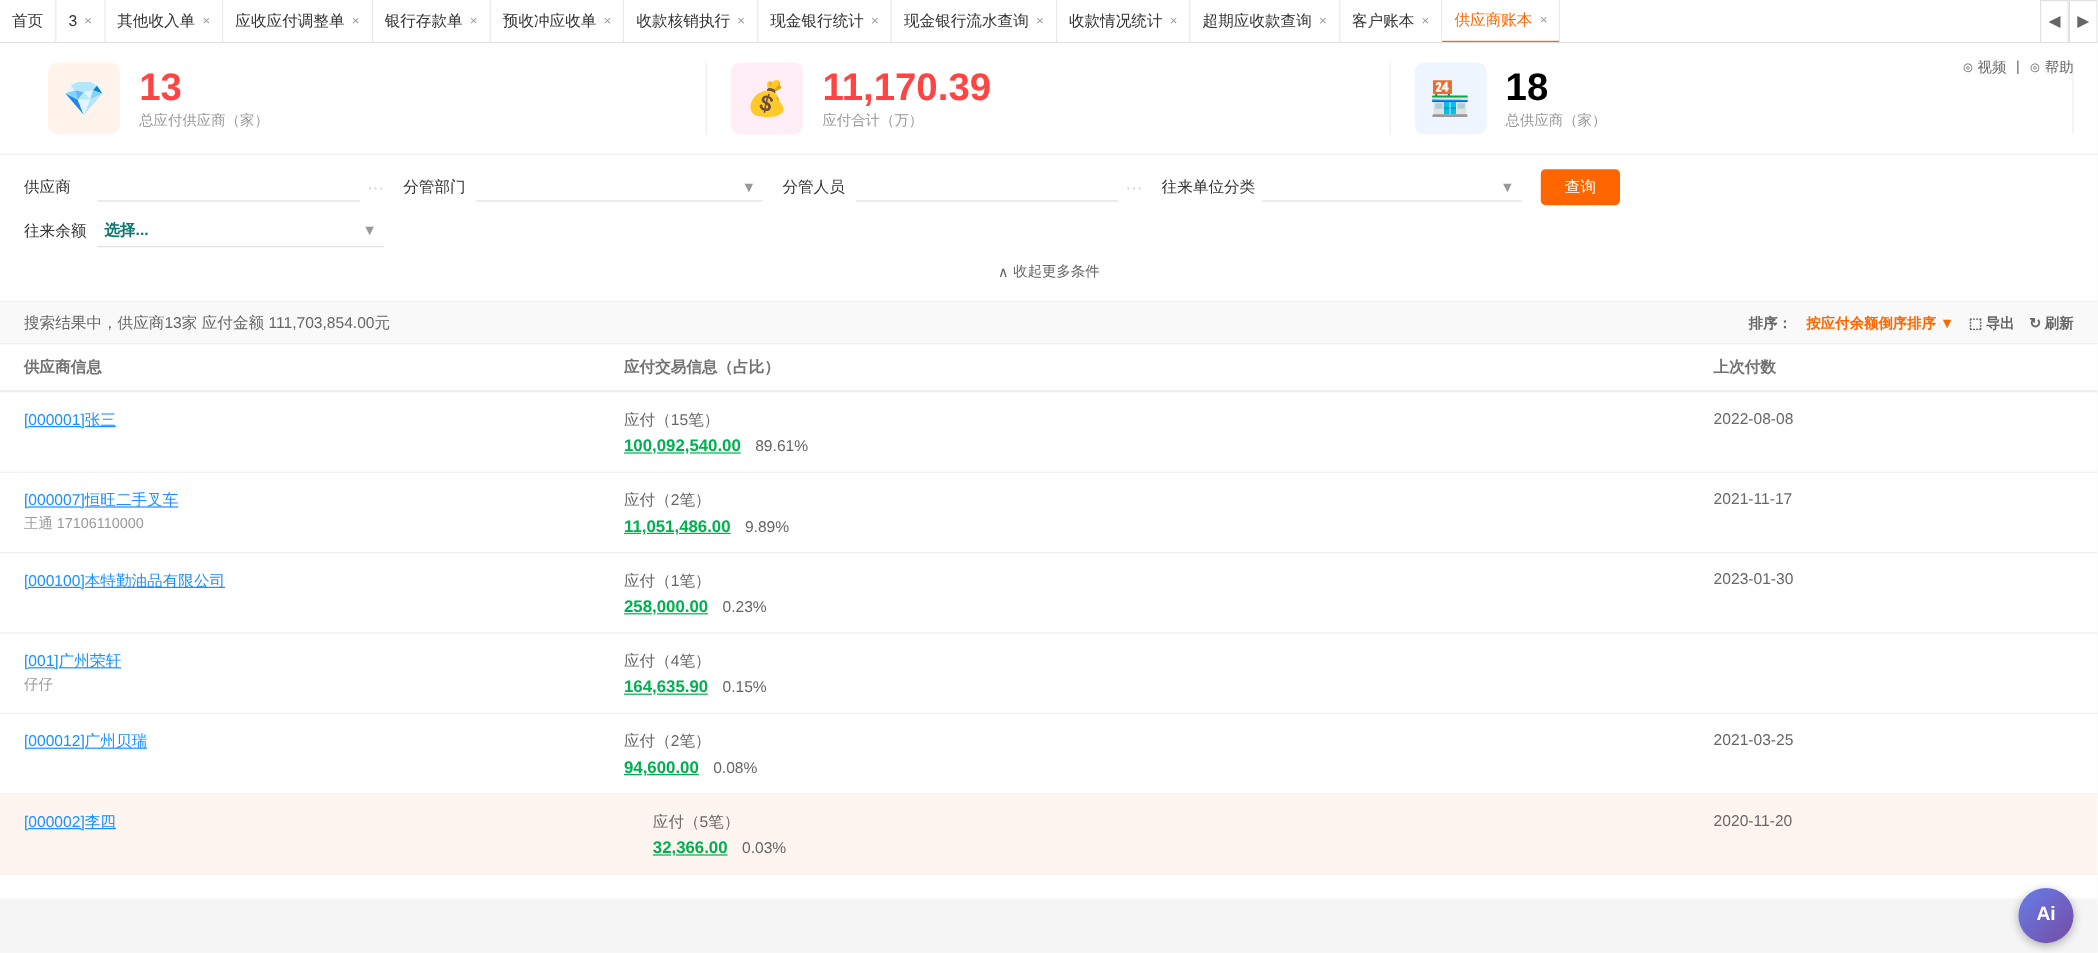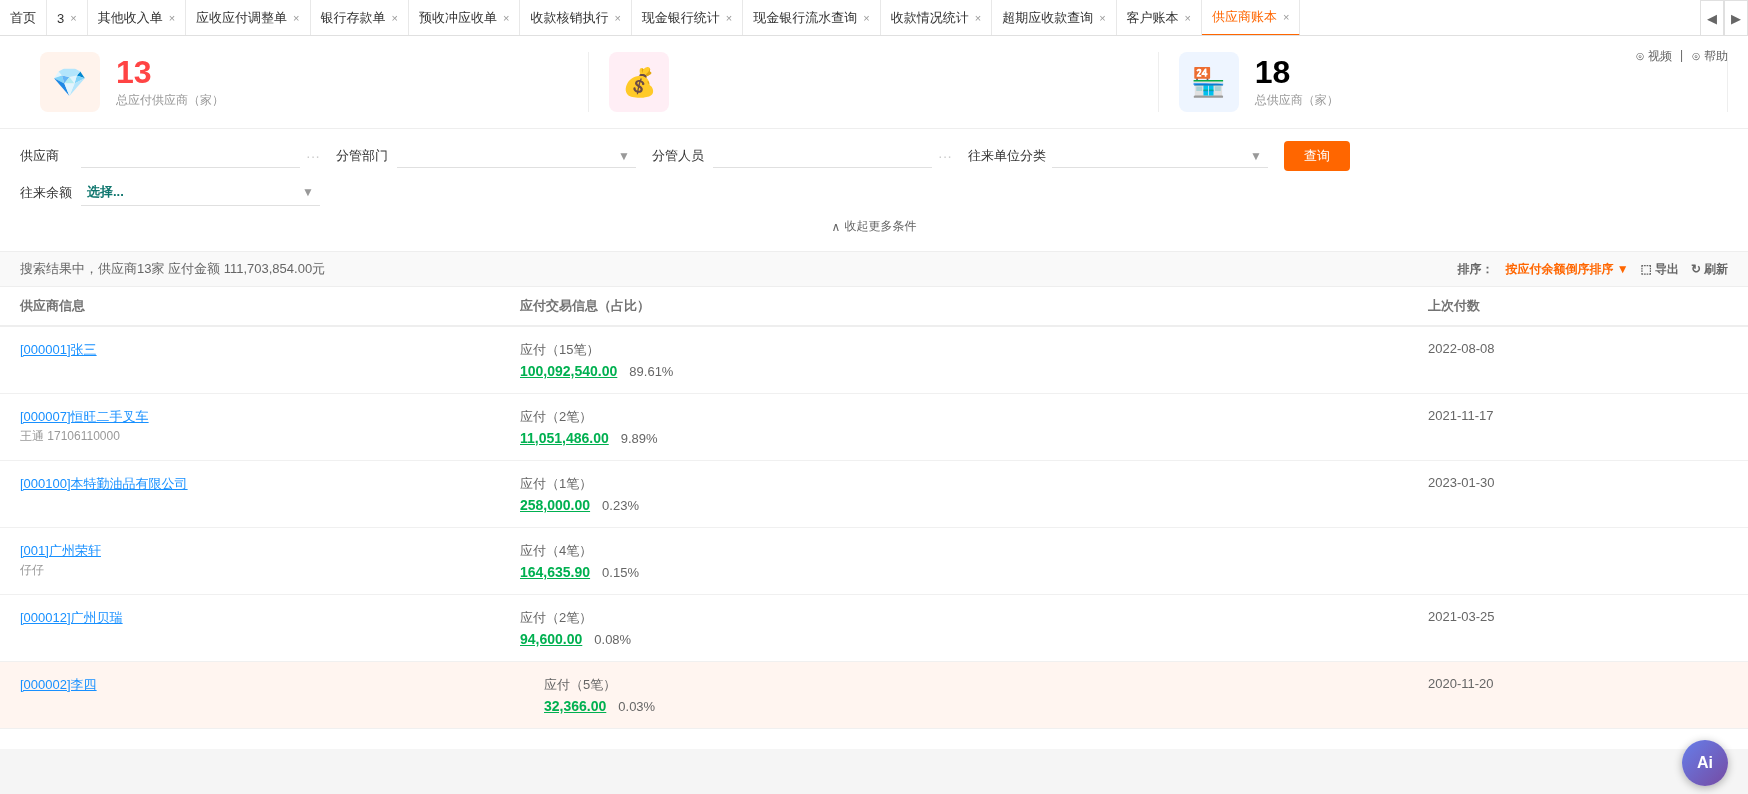--- a/index.html
+++ b/index.html
@@ -1,21 +1,21 @@
 <!DOCTYPE html>
 <html><head>
   <meta charset="utf-8">
   <style>
     * { box-sizing: border-box; margin: 0; padding: 0; }
     body { font-family: 'Microsoft YaHei', Arial, sans-serif; font-size: 13px; background: #f5f5f5; color: #333; overflow-x: hidden; }
 
     
     .top-nav {
       display: flex;
-      align-items: flex-start;
+      align-items: center;
       background: #fff;
       border-bottom: 1px solid #e0e0e0;
       height: 36px;
       padding: 0;
       overflow: hidden;
     }
     .nav-tab {
       display: flex;
       align-items: center;
       padding: 0 10px;
@@ -302,20 +302,24 @@
 <div class="stats-header">
   <div class="stat-block">
     <div class="stat-icon orange">💎</div>
     <div class="stat-info">
       <div class="stat-number">13</div>
       <div class="stat-label">总应付供应商（家）</div>
     </div>
   </div>
   <div class="stat-block">
     <div class="stat-icon pink">💰</div>
+    <div class="stat-info">
+      <div class="stat-number">11,170.39</div>
+      <div class="stat-label">应付合计（万）</div>
+    </div>
   </div>
   <div class="stat-block">
     <div class="stat-icon blue">🏪</div>
     <div class="stat-info">
       <div class="stat-number" style="color:#000000;">18</div>
       <div class="stat-label">总供应商（家）</div>
     </div>
   </div>
   <div class="header-actions">
     <span>⊙ 视频</span>

